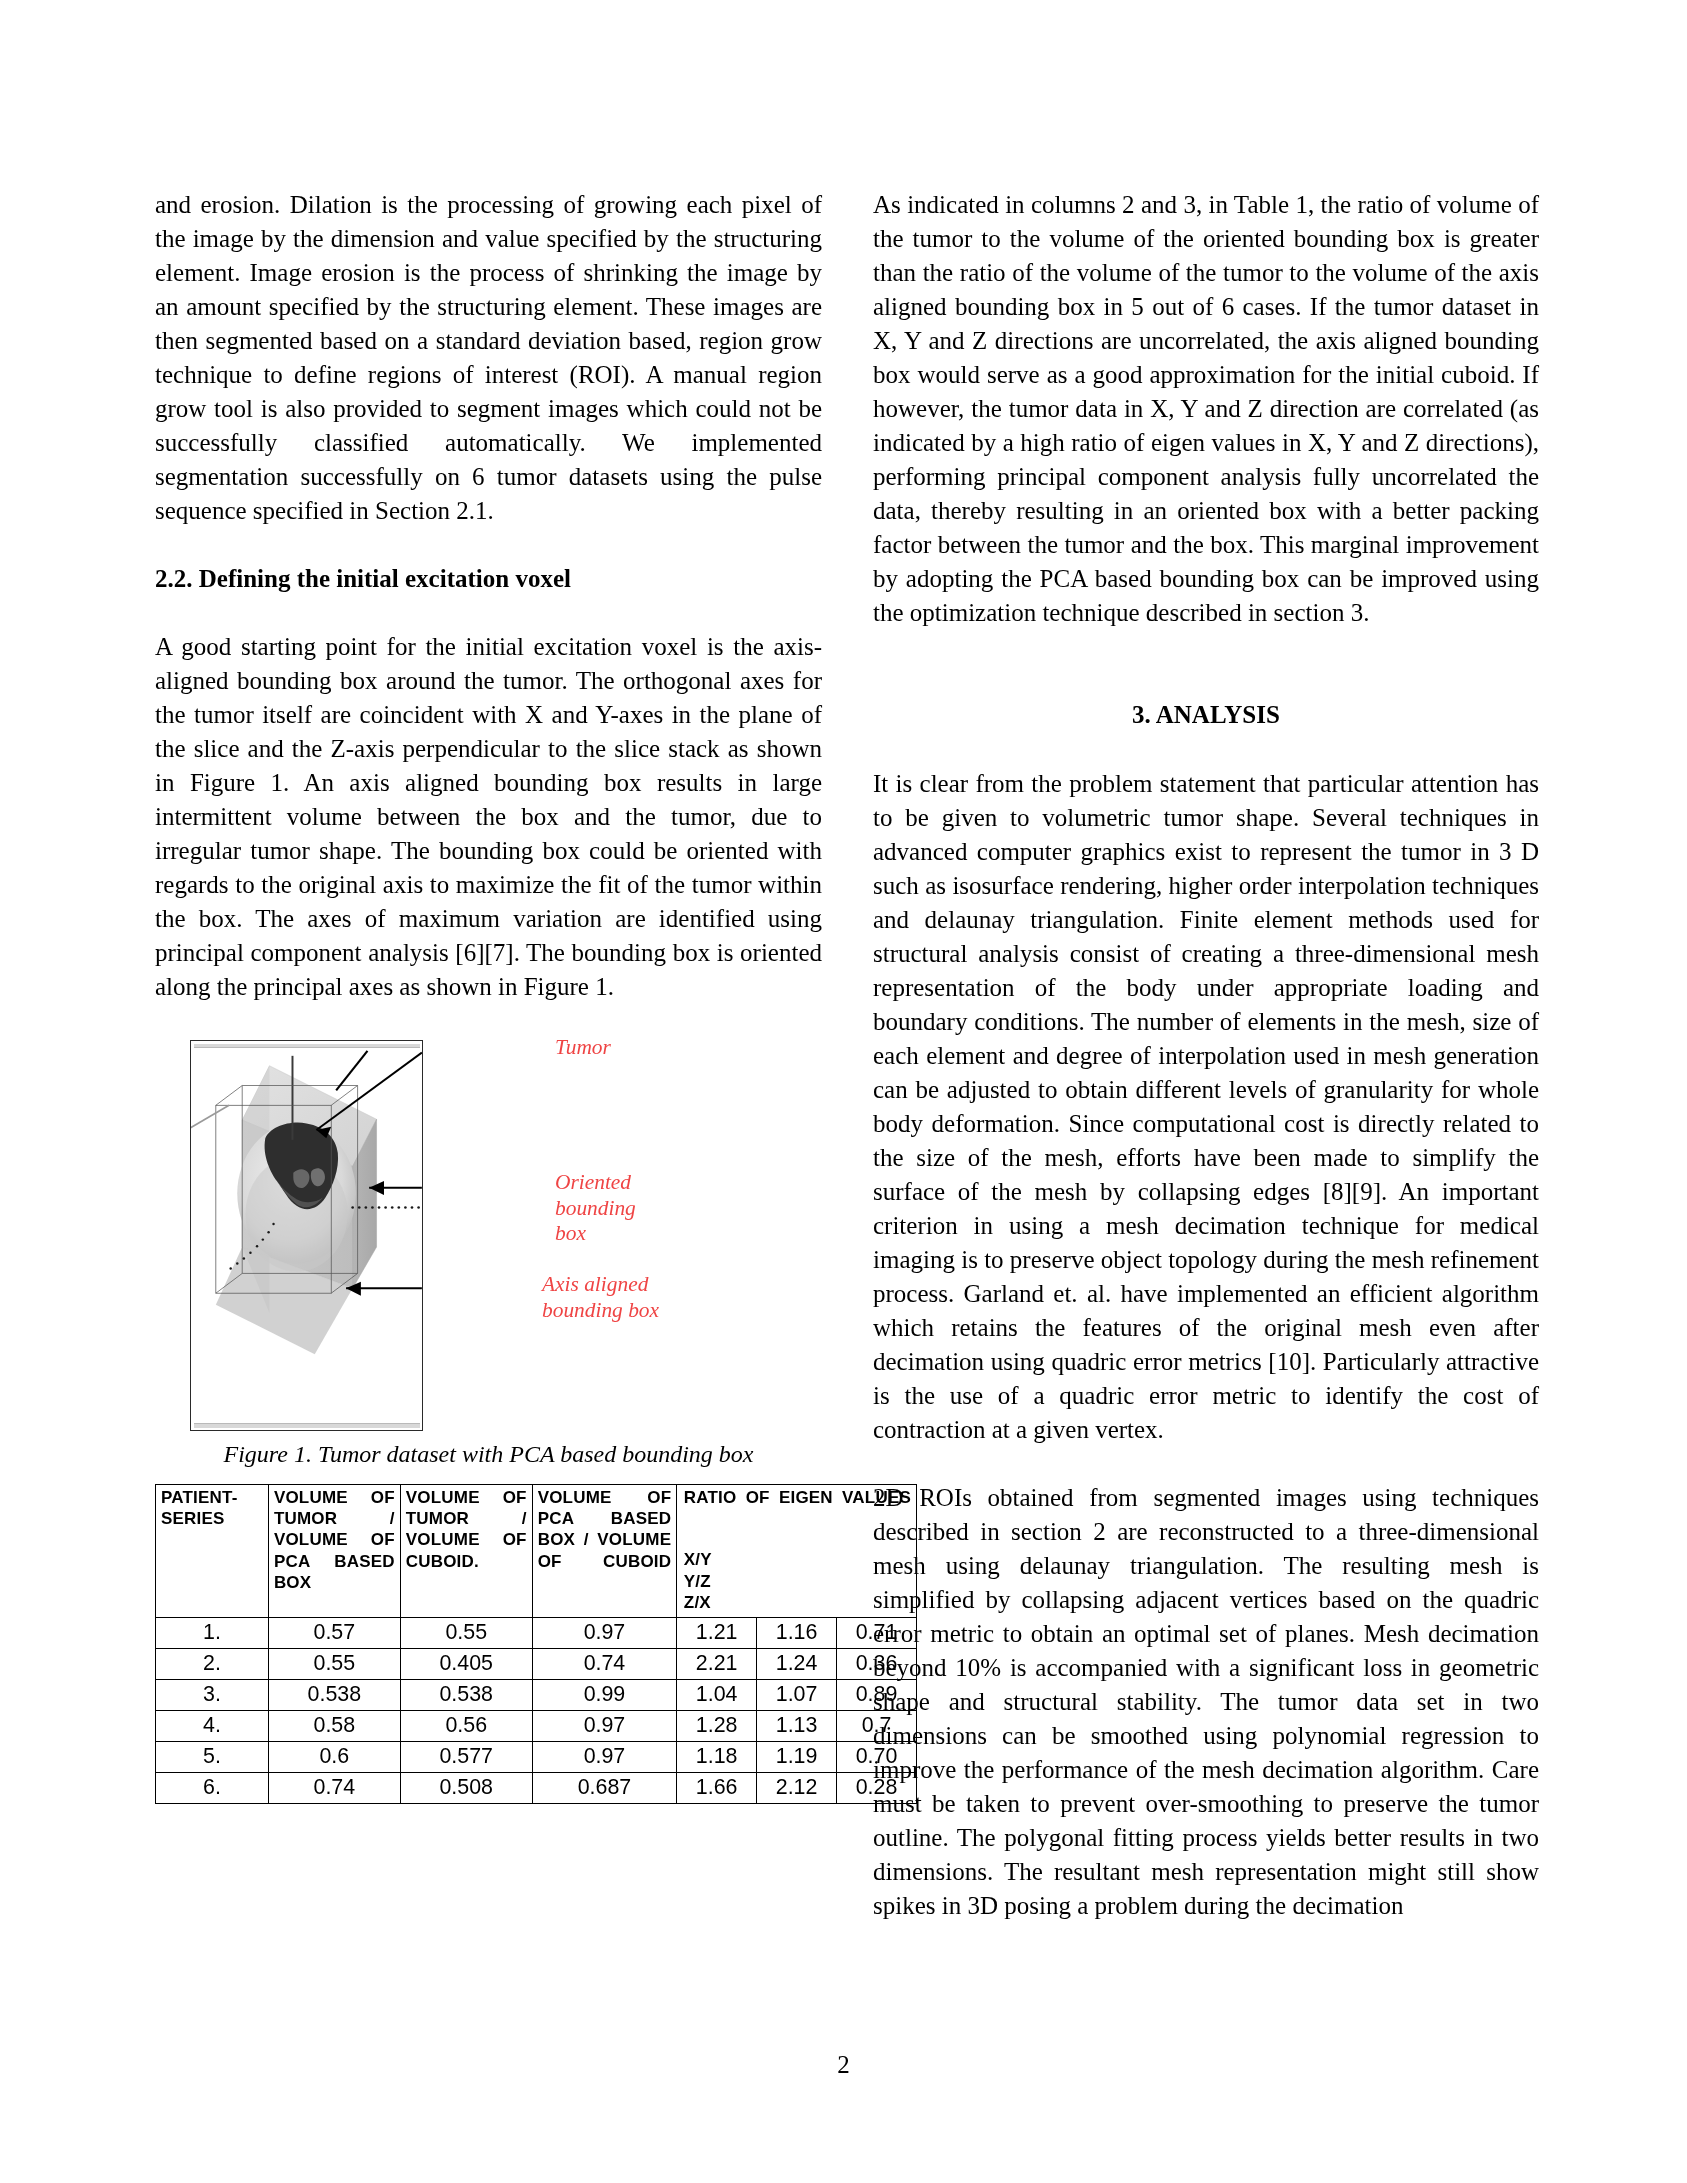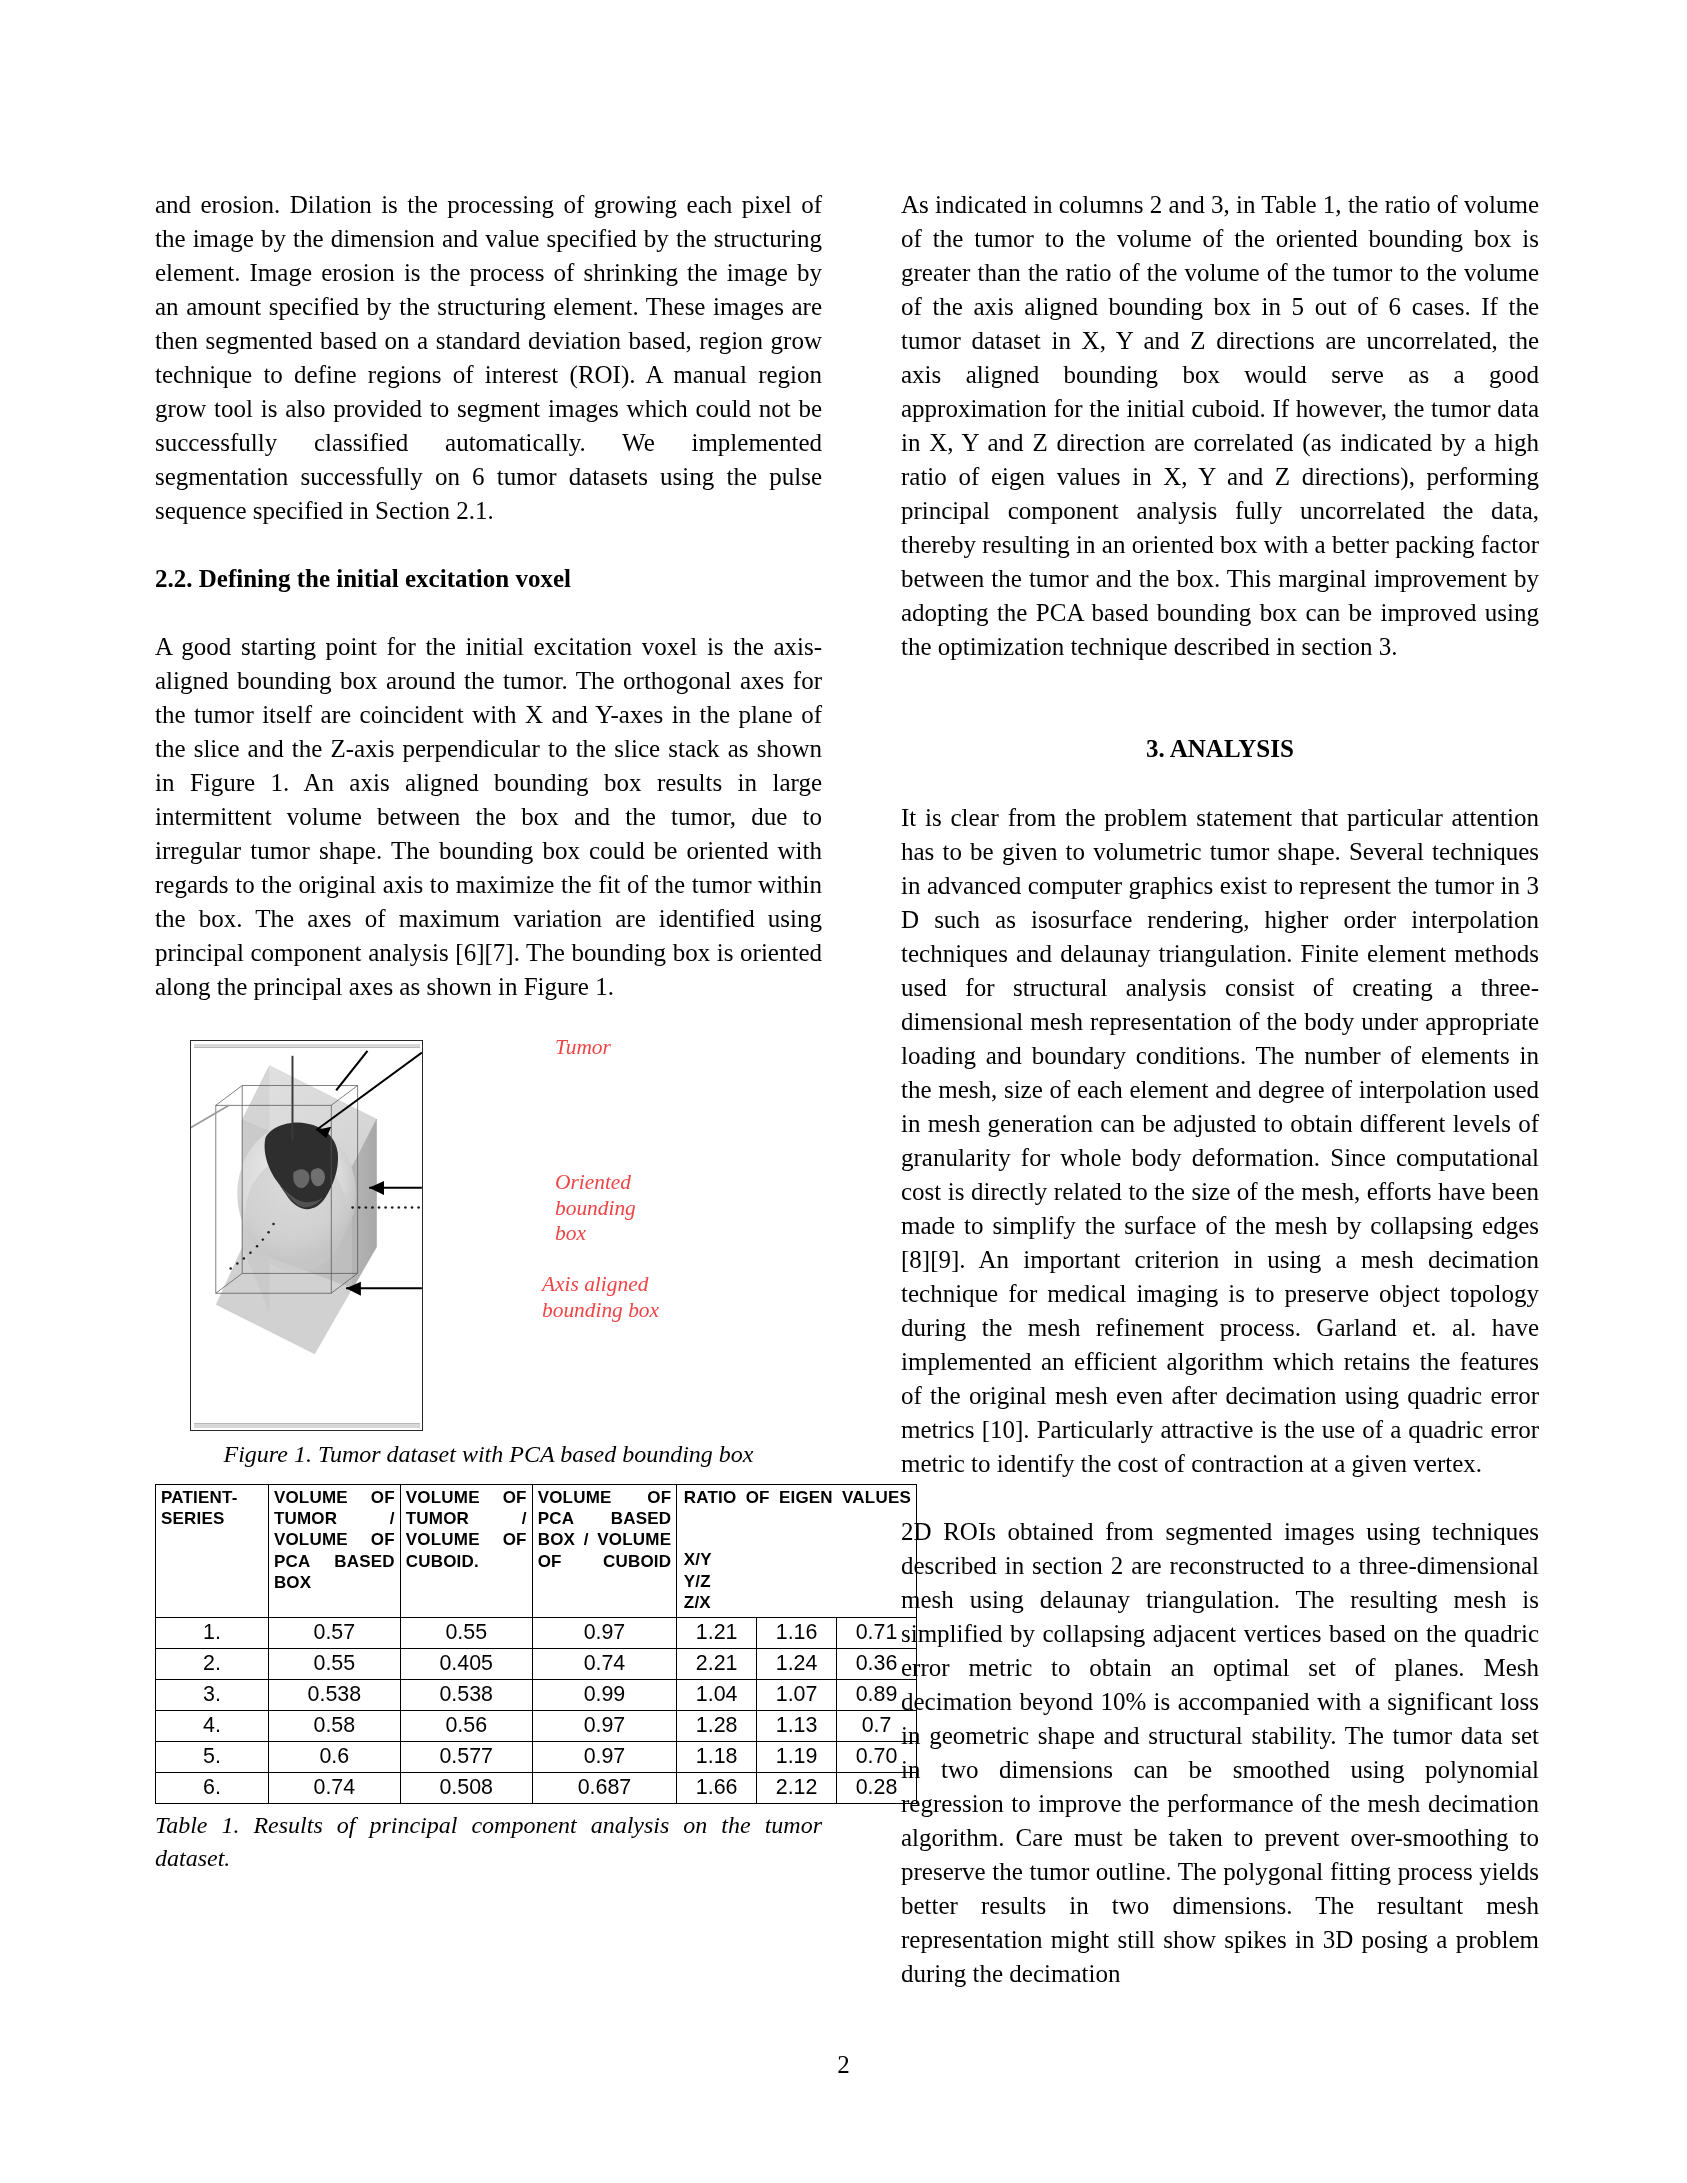--- a/index.html
+++ b/index.html
@@ -20,21 +20,21 @@
     left: 0; top: 0;
     width: 1687px;
     height: 2183px;
   }
   .columns {
     position: absolute;
     left: 155px;
     top: 188px;
     width: 1384px;
     display: flex;
-    gap: 79px;
+    gap: 51px;
   }
   .col {
     width: 667px;
   }
   p.body-text {
     margin: 0 0 0 0;
     font-size: 25px;
     line-height: 34px;
     text-align: justify;
     text-justify: inter-word;
@@ -399,21 +399,20 @@
             <td>0.74</td>
             <td>0.508</td>
             <td>0.687</td>
             <td>1.66</td>
             <td>2.12</td>
             <td>0.28</td>
           </tr>
         </tbody>
       </table>
 
-      <div class="tbl-caption">Table 1. Results of principal component analysis on the tumor dataset.</div>
 
     </div>
 
     <div class="col">
 
       <p class="body-text">As indicated in columns 2 and 3, in Table 1, the ratio of volume of the tumor to the volume of the oriented bounding box is greater than the ratio of the volume of the tumor to the volume of the axis aligned bounding box in 5 out of 6 cases. If the tumor dataset in X, Y and Z directions are uncorrelated, the axis aligned bounding box would serve as a good approximation for the initial cuboid. If however, the tumor data in X, Y and Z direction are correlated (as indicated by a high ratio of eigen values in X, Y and Z directions), performing principal component analysis fully uncorrelated the data, thereby resulting in an oriented box with a better packing factor between the tumor and the box. This marginal improvement by adopting the PCA based bounding box can be improved using the optimization technique described in section 3.</p>
 
       <h3 class="section-head centered">3. ANALYSIS</h3>
 
       <p class="body-text">It is clear from the problem statement that particular attention has to be given to volumetric tumor shape. Several techniques in advanced computer graphics exist to represent the tumor in 3 D such as isosurface rendering, higher order interpolation techniques and delaunay triangulation. Finite element methods used for structural analysis consist of creating a three-dimensional mesh representation of the body under appropriate loading and boundary conditions. The number of elements in the mesh, size of each element and degree of interpolation used in mesh generation can be adjusted to obtain different levels of granularity for whole body deformation. Since computational cost is directly related to the size of the mesh, efforts have been made to simplify the surface of the mesh by collapsing edges [8][9]. An important criterion in using a mesh decimation technique for medical imaging is to preserve object topology during the mesh refinement process. Garland et. al. have implemented an efficient algorithm which retains the features of the original mesh even after decimation using quadric error metrics [10]. Particularly attractive is the use of a quadric error metric to identify the cost of contraction at a given vertex.</p>

